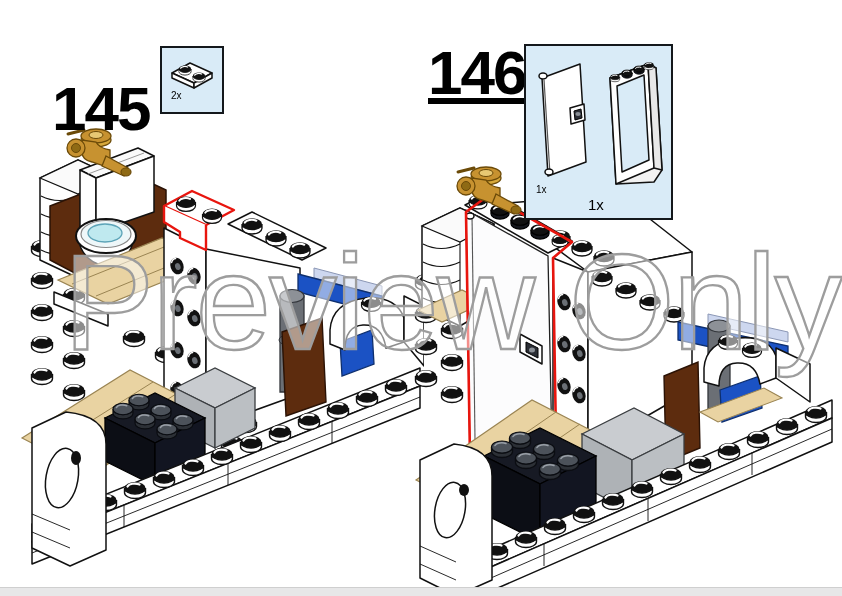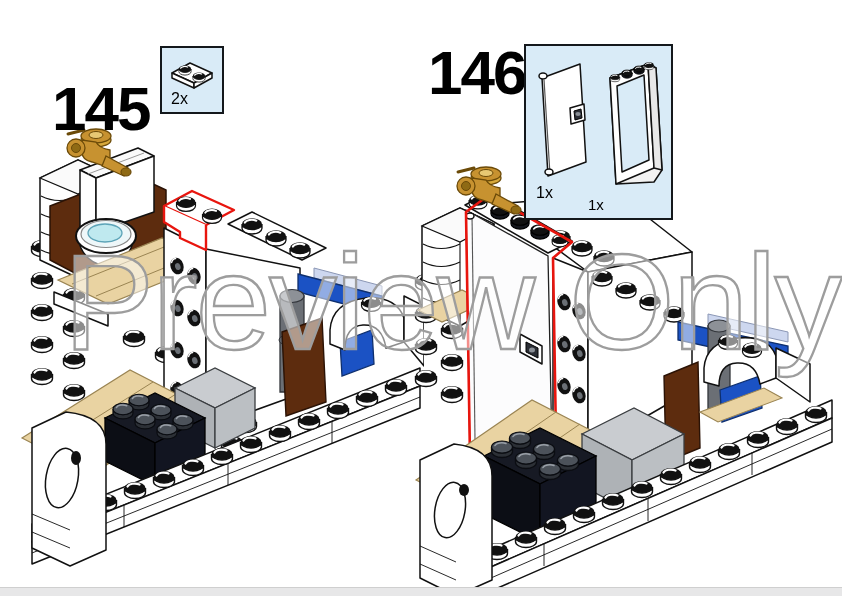--- a/index.html
+++ b/index.html
@@ -6,25 +6,25 @@
   .page{position:relative;width:842px;height:596px;background:#fff;overflow:hidden;
         font-family:"Liberation Sans",sans-serif;}
   :root{
     --red:#e8150e; --tan:#e9d3a2; --tan-line:#9a8452; --blue:#1b52c4; --blue-lt:#cdd7ef;
     --brown:#5d2c0e; --gold:#c79230; --gold-dk:#8f6a14; --gold-lt:#e7c873;
     --water:#bfe9ef; --graybrick:#b5b9bd; --ink:#111; --callout:#d9ebf7;
   }
   .step-number{position:absolute;font-weight:bold;font-size:62px;line-height:1;
        letter-spacing:-2px;color:#000;z-index:5;}
   #num-145{left:52px;top:42px;margin-top:36px;}
-  #num-146{left:428px;top:42px;}
+  #num-146{left:428px;top:42px;text-decoration:underline;}
   .callout{position:absolute;background:var(--callout);border:2.5px solid #14181c;z-index:6;}
   #callout-145{left:160px;top:46px;width:60px;height:64px;}
   #callout-146{left:524px;top:44px;width:145px;height:172px;}
-  .qty{position:absolute;font-size:16px;color:#000;}
+  .qty{position:absolute;font-size:10px;color:#000;}
   #qty-145{left:9px;top:42px;}
   #qty-146-door{left:10px;top:138px;}
   #qty-146-frame{left:62px;top:150px;font-size:15px;}
   .model{position:absolute;z-index:1;}
   #model-145{left:14px;top:126px;}
   #model-146{left:412px;top:150px;}
   .watermark{position:absolute;left:0;top:234px;width:100%;text-align:center;
        font-size:136px;line-height:1;letter-spacing:-2px;white-space:nowrap;
        color:rgba(255,255,255,0.52);-webkit-text-stroke:2.3px #9d9d9d;z-index:10;
        pointer-events:none;padding-left:31px;}

